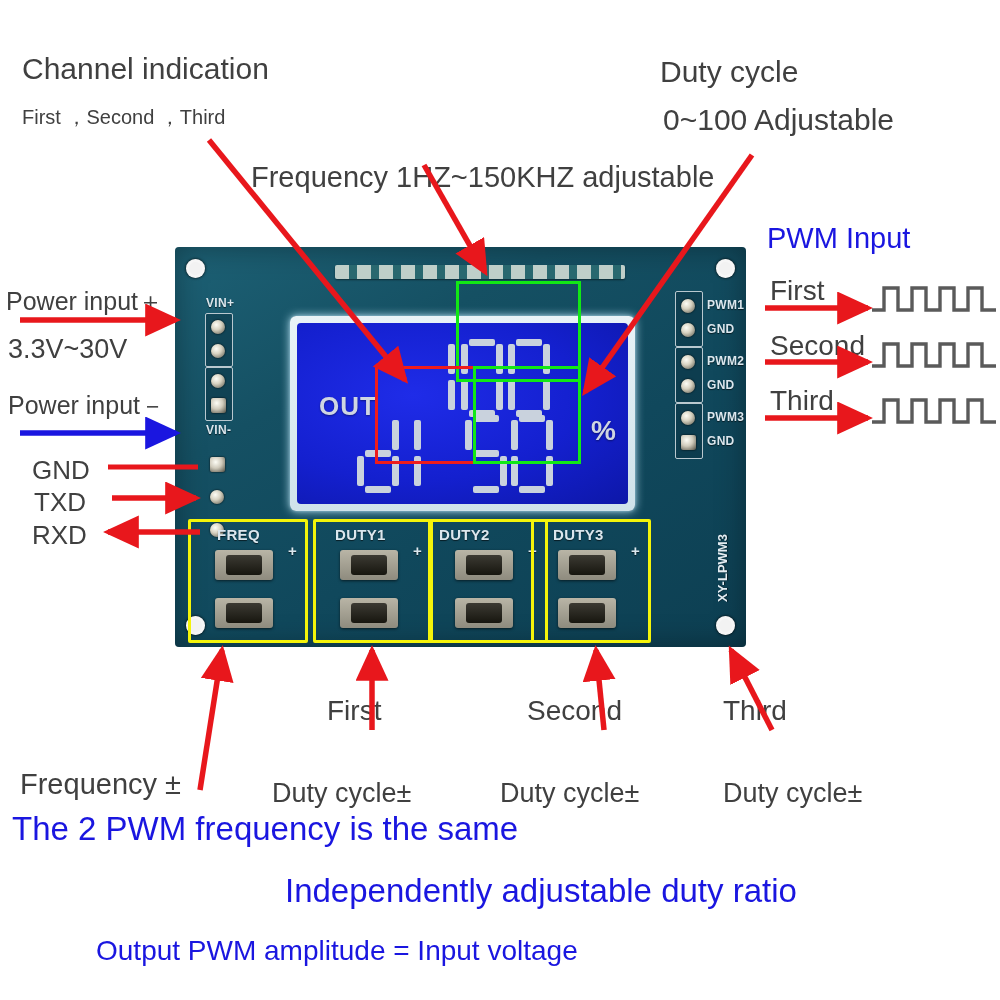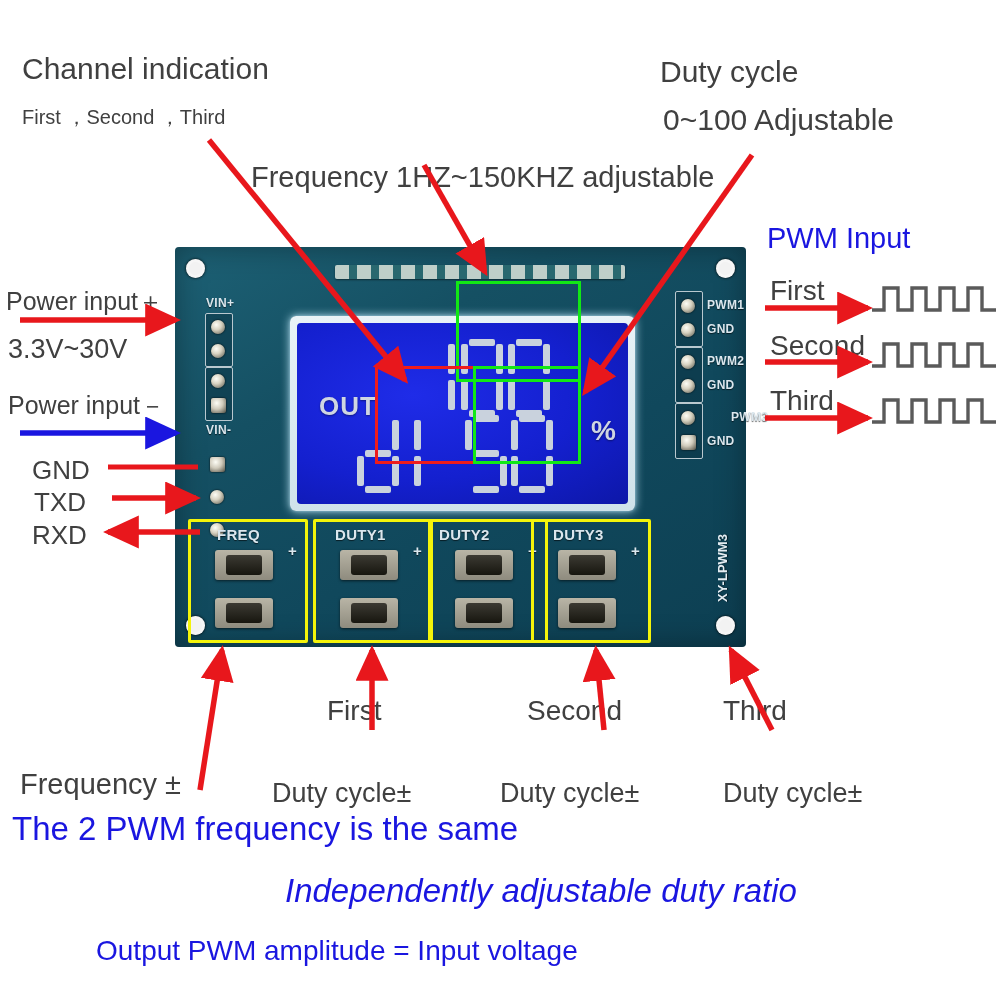--- a/index.html
+++ b/index.html
@@ -138,21 +138,21 @@
   </div>
   <div class="hdrbox" style="left:500px;top:156px;width:26px;height:54px;">
     <div class="pin" style="left:5px;top:7px;"></div>
     <div class="pinsq" style="left:5px;top:31px;"></div>
   </div>
 
   <div class="silk" style="left:532px;top:51px;">PWM1</div>
   <div class="silk" style="left:532px;top:75px;">GND</div>
   <div class="silk" style="left:532px;top:107px;">PWM2</div>
   <div class="silk" style="left:532px;top:131px;">GND</div>
-  <div class="silk" style="left:532px;top:163px;margin-left:24px;">PWM3</div>
+  <div class="silk" style="left:532px;top:163px;">PWM3</div>
   <div class="silk" style="left:532px;top:187px;">GND</div>
 
   <div class="vertlabel" style="left:540px;top:355px;">XY-LPWM3</div>
 
   <div class="btnGroup" style="left:13px;top:272px;width:114px;height:118px;text-align:right;">
     <div class="silk" style="left:26px;top:4px;font-size:15px;">FREQ</div>
     <div class="silk" style="right:8px;top:20px;font-size:15px;">+</div>
     <div class="tact" style="left:24px;top:28px;"></div>
     <div class="tact" style="left:24px;top:76px;"></div>
   </div>
@@ -207,21 +207,21 @@
 <div class="abs anno" style="left:327px;top:695px;font-size:28px;">First</div>
 <div class="abs anno" style="left:527px;top:695px;font-size:28px;">Second</div>
 <div class="abs anno" style="left:723px;top:695px;font-size:28px;">Third</div>
 
 <div class="abs anno" style="left:20px;top:768px;font-size:29px;">Frequency ±</div>
 <div class="abs anno" style="left:272px;top:778px;font-size:27px;">Duty cycle±</div>
 <div class="abs anno" style="left:500px;top:778px;font-size:27px;">Duty cycle±</div>
 <div class="abs anno" style="left:723px;top:778px;font-size:27px;">Duty cycle±</div>
 
 <div class="abs anno-blue" style="left:12px;top:810px;font-size:33px;">The 2 PWM frequency is the same</div>
-<div class="abs anno-blue" style="left:285px;top:872px;font-size:33px;font-style:italic;">Independently adjustable duty ratio</div>
+<div class="abs anno-blue" style="left:285px;top:872px;font-size:33px;">Independently adjustable duty ratio</div>
 <div class="abs anno-blue" style="left:96px;top:935px;font-size:28px;">Output PWM amplitude = Input voltage</div>
 
 <svg class="ov" viewBox="0 0 1000 1000">
   <defs>
     <marker id="ah" markerWidth="7" markerHeight="7" refX="5.6" refY="3" orient="auto">
       <path d="M0,0 L6.5,3 L0,6 z" fill="#e8171c"></path>
     </marker>
     <marker id="ahb" markerWidth="7" markerHeight="7" refX="5.6" refY="3" orient="auto">
       <path d="M0,0 L6.5,3 L0,6 z" fill="#1a16e0"></path>
     </marker>

